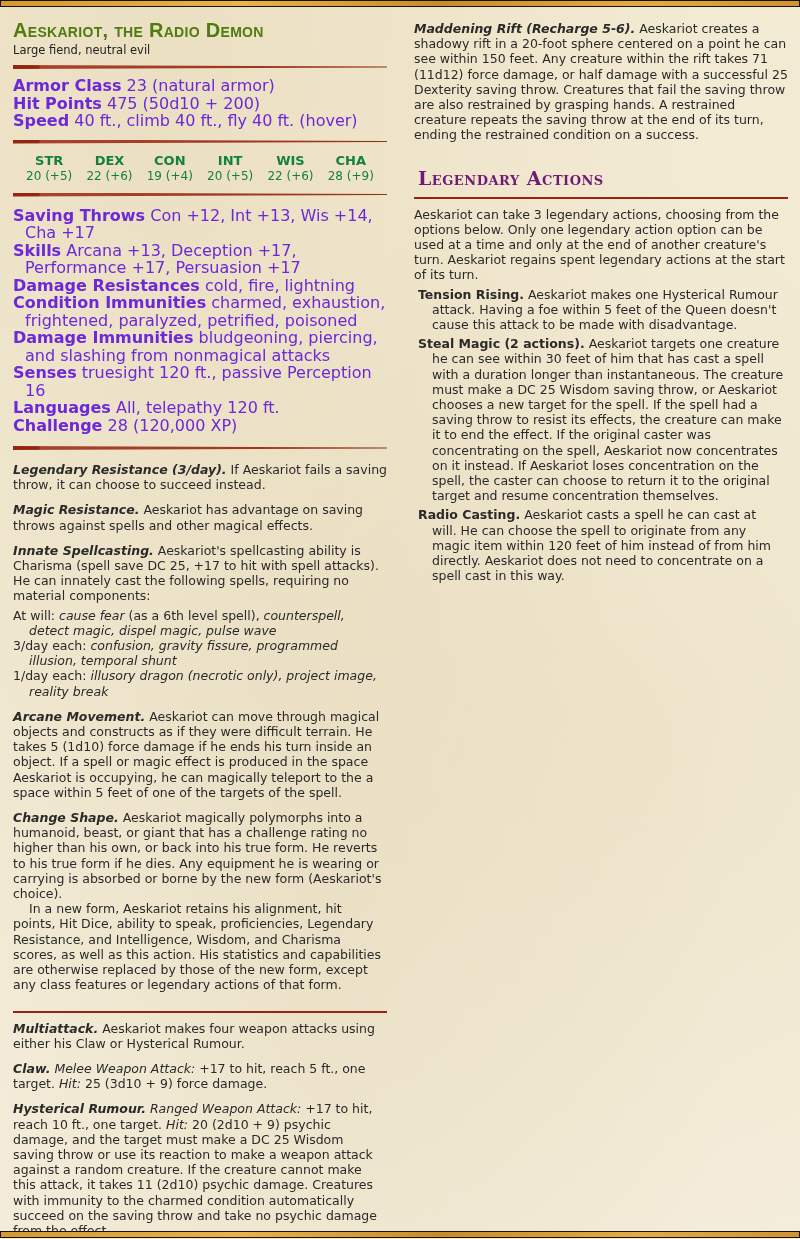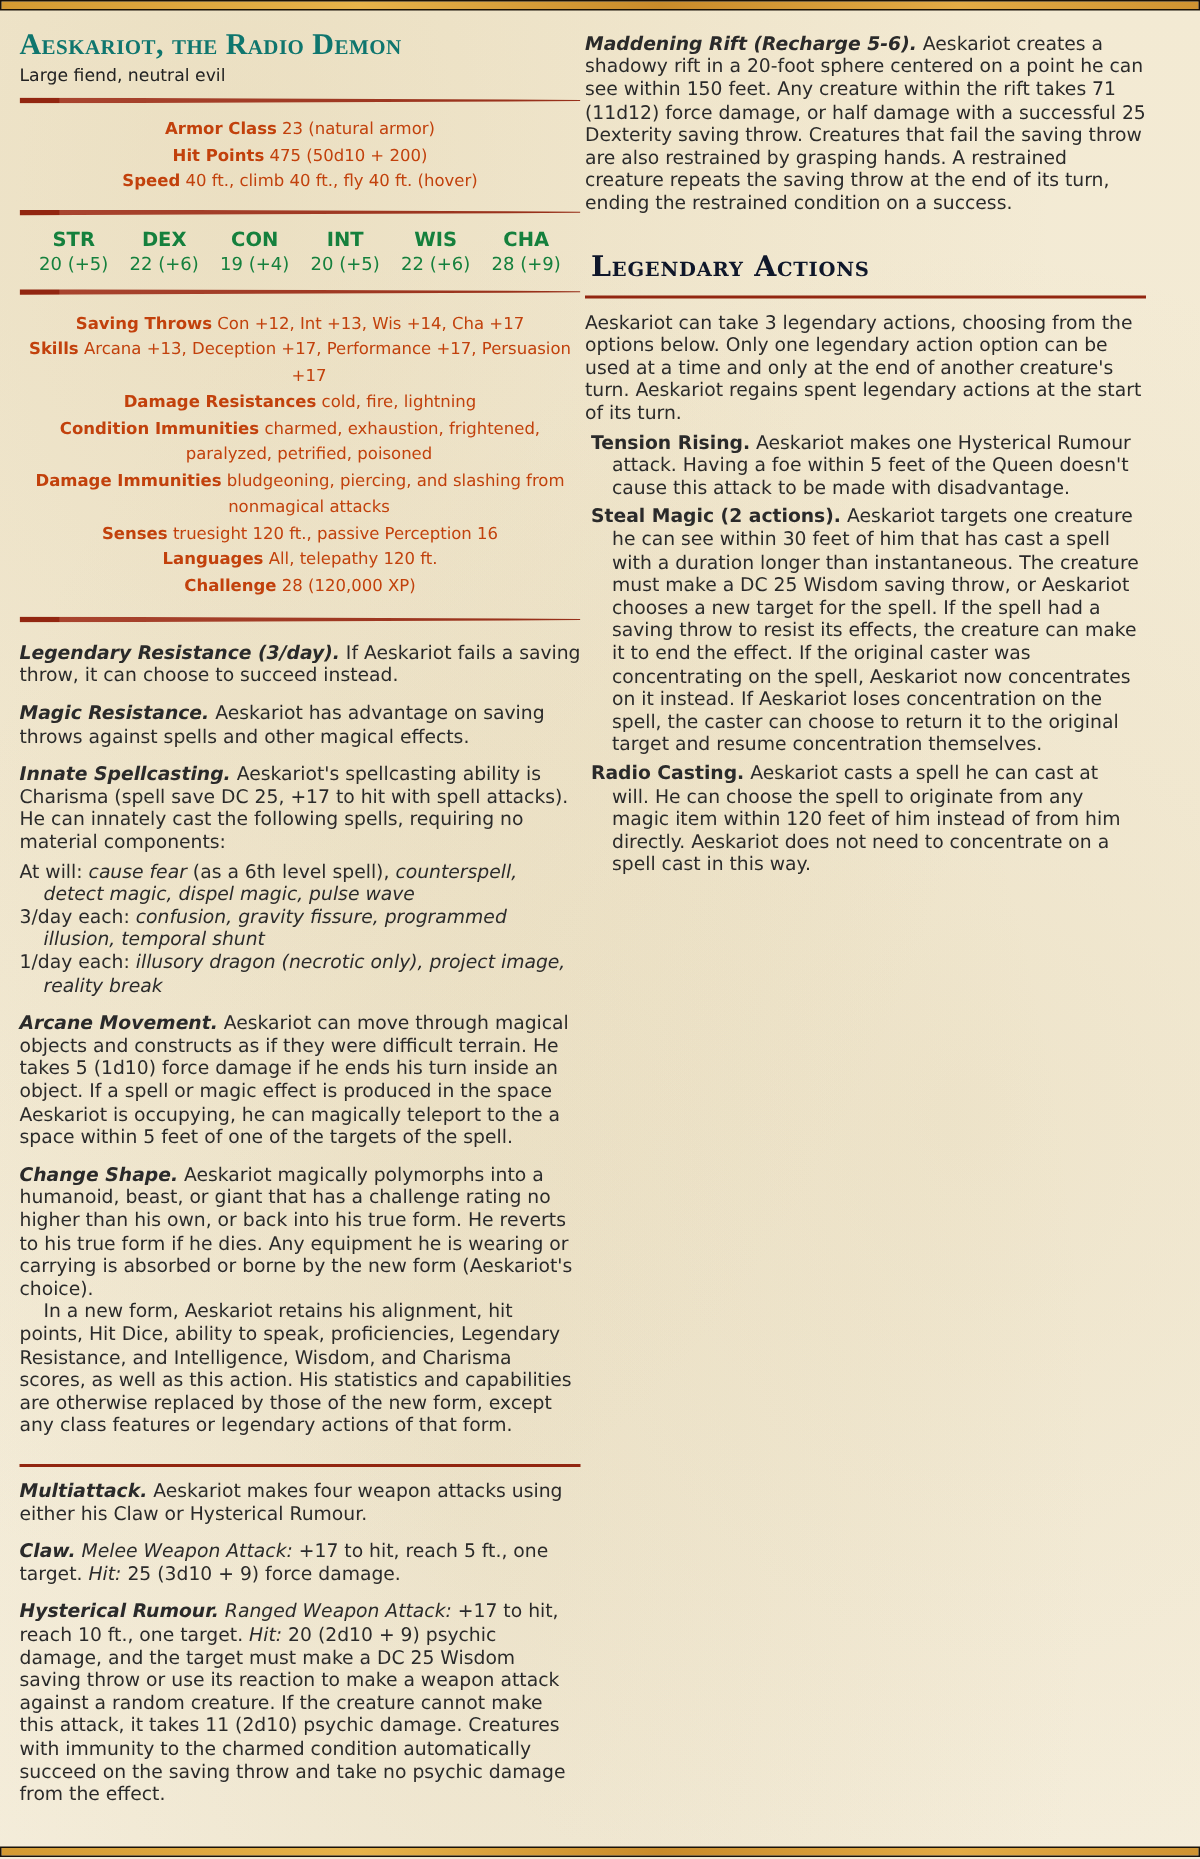--- a/index.html
+++ b/index.html
@@ -23,53 +23,53 @@
   .border-top { top: 0; }
   .border-bottom { top: 1231px; }
   .page {
     position: absolute; top: 8px; left: 0; width: 800px; height: 1222px;
   }
   .col {
     position: absolute; top: 0;
     width: 374px;
   }
   .col-left { left: 13px; }
-  .col-right { left: 390px; }
+  .col-right { left: 414px; }
   .title {
-    font-family: Liberation Serif, serif;
-    color: #0f766e;
+    font-family: Liberation Sans, sans-serif;
+    color: #4d7c0f;
     font-size: 20px; font-weight: bold;
     font-variant: small-caps;
     letter-spacing: 0.3px;
     margin: 9px 0 0 0;
     line-height: 26px;
   }
   .subtitle {
     font-size: 11.5px; margin: 0; line-height: 15px; color: #222;
   }
   .taper {
     height: 4px; margin: 0;
     background: linear-gradient(90deg, #922610 0, #922610 26px, #a8442e 27px, rgba(146,38,16,0.95) 100%);
     clip-path: polygon(0 0, 100% 40%, 100% 60%, 0 100%);
   }
-  .prop { font-size: 11px; line-height: 17.5px; padding-left: 12px; text-indent: -12px; color: #c2410c; text-align: center; }
+  .prop { font-size: 16px; line-height: 17.5px; padding-left: 12px; text-indent: -12px; color: #6d28d9; }
   .prop b { font-weight: bold; }
   .abilities { display: flex; justify-content: space-around; padding: 8px 6px 4px 6px; color: #15803d; }
   .ab { text-align: center; width: 60px; }
   .ab-name { font-weight: bold; font-size: 13px; line-height: 17px; }
   .ab-val { font-size: 12px; line-height: 15px; }
   .trait { font-size: 12.5px; line-height: 15.2px; margin: 0 0 10px 0; }
   .trait .name { font-weight: bold; font-style: italic; }
   .spell-list { font-size: 12.5px; line-height: 15.2px; margin: 0 0 10px 0; }
   .spell-list div { padding-left: 16px; text-indent: -16px; }
   .spell-list i { font-style: italic; margin-top: 40px; }
   .section-head {
     font-family: "DejaVu Serif", serif;
     font-variant: small-caps;
-    color: #0f172a; font-size: 19px;
+    color: #701a75; font-size: 19px;
     margin: 0 0 0 4px; line-height: 26px;
     letter-spacing: 0.5px;
   }
   .section-rule { height: 2px; background: #922610; margin: 6px 0 8px 0; }
   .leg { font-size: 12.5px; line-height: 15.2px; padding-left: 14px; text-indent: -14px; margin: 4px; }
   .leg .name { font-weight: bold; }
   i.it { font-style: italic; }
 </style>
 </head>
 <body>

